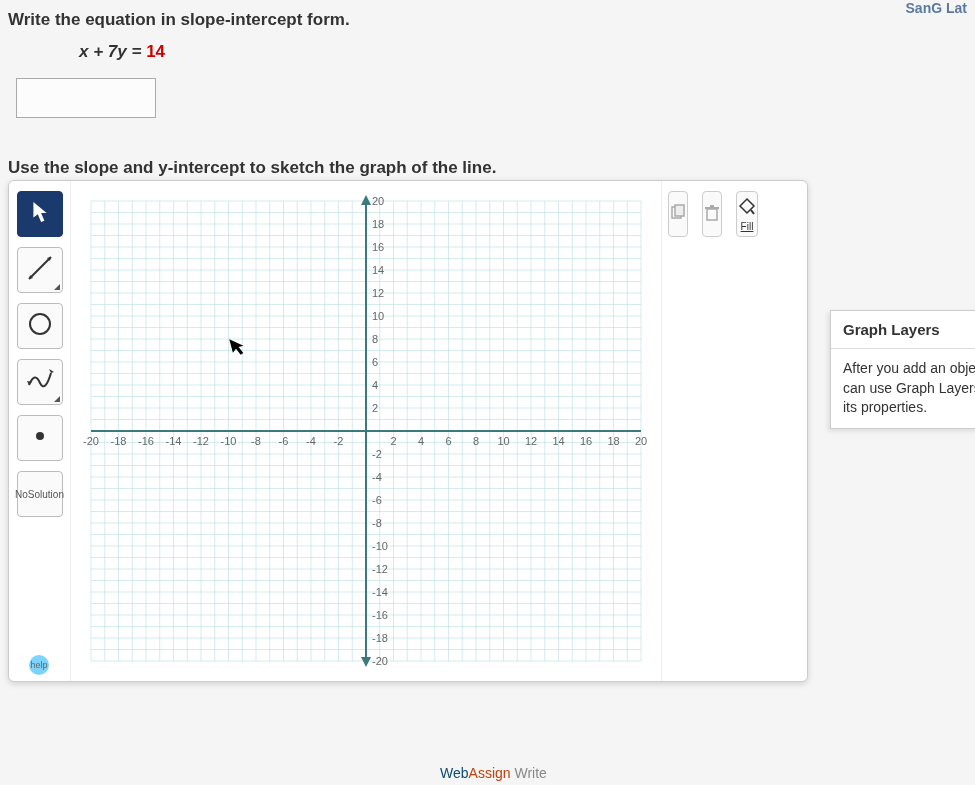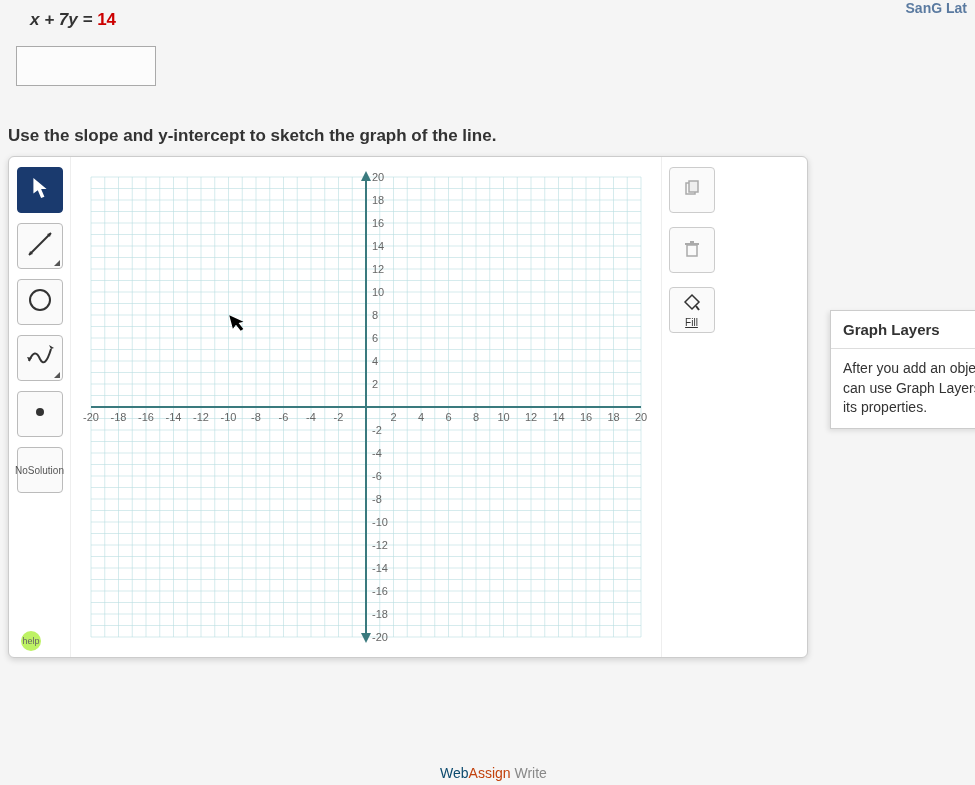--- a/index.html
+++ b/index.html
@@ -18,40 +18,40 @@
     .prompt-text {
       font-size: 17px;
       font-weight: bold;
       color: #333;
       margin-bottom: 12px;
     }
     .equation {
       font-size: 17px;
       font-style: italic;
       font-weight: bold;
-      margin-left: 22px;
+      margin-left: 71px;
       margin-bottom: 16px;
     }
     .equation .const {
       color: #c00;
       font-style: normal;
     }
     .answer-box {
       width: 140px;
       height: 40px;
       border: 1px solid #aaa;
       background: #fcfcfc;
       margin-left: 8px;
       margin-bottom: 40px;
     }
     .prompt-sub {
       font-size: 17px;
       font-weight: bold;
       color: #333;
-      margin-bottom: 10px;
+      margin-bottom: 2px;
     }
     .graph-widget {
       display: flex;
       background: #fff;
       border: 1px solid #ccc;
       border-radius: 6px;
       width: 800px;
       position: relative;
       box-shadow: 0 2px 6px rgba(0,0,0,0.15);
     }
@@ -111,23 +111,23 @@
       left: 160px;
       top: 155px;
       font-size: 18px;
       color: #000;
       transform: rotate(-15deg);
     }
     .toolbar-right {
       width: 60px;
       padding: 10px 6px;
       display: flex;
-      flex-direction: column;
+      flex-direction: row;
       gap: 14px;
-      align-items: center;
+      align-items: flex-start;
       border-left: 1px solid #eee;
       text-decoration: underline;
     }
     .right-btn {
       width: 46px;
       height: 46px;
       border: 1px solid #ccc;
       border-radius: 4px;
       background: #fafafa;
       display: flex;
@@ -176,38 +176,39 @@
       position: absolute;
       top: 0; right: 8px;
       font-size: 14px;
       font-family: Liberation Sans, sans-serif;
       color: #5a7aa0;
       font-weight: bold;
     }
     .help-icon {
       position: absolute;
       bottom: 6px;
-      left: 12px;
+      left: 20px;
       width: 20px; height: 20px;
       border-radius: 50%;
-      background: #bef264;
+      background: #7dd3fc;
       display: flex;
       align-items: center;
       justify-content: center;
       font-size: 9px;
       color: #666;
     }
     svg text { font-size: 11px; fill: #666; font-family: Arial; }
   </style>
 </head>
 <body>
 
 <div class="top-partial">SanG Lat</div>
 
 <div class="content">
+  <div class="prompt-text">Write the equation in slope-intercept form.</div>
   <div class="equation">
     <span>x + 7y = </span><span class="const">14</span>
   </div>
   <input class="answer-box" type="text" value="" style="">
 
   <div class="prompt-sub">Use the slope and y-intercept to sketch the graph of the line.</div>
 
   <div class="graph-widget">
     <div class="toolbar-left" id="tools-left">
         <div class="tool-btn active">

